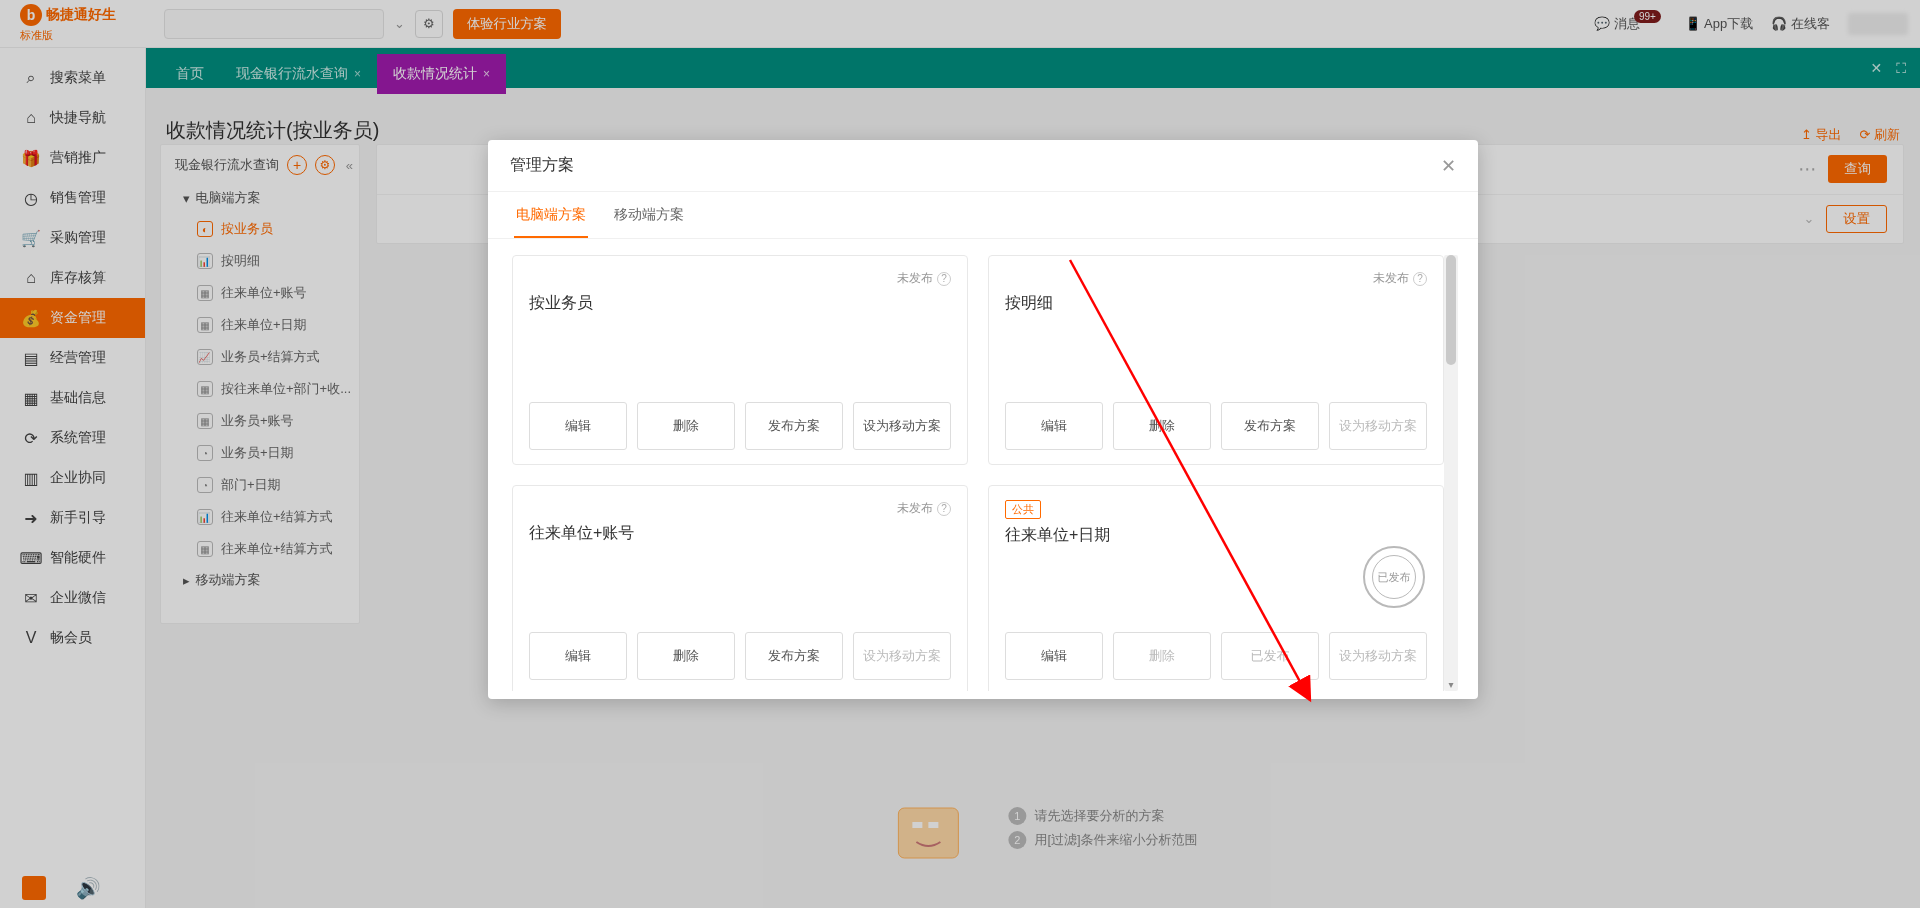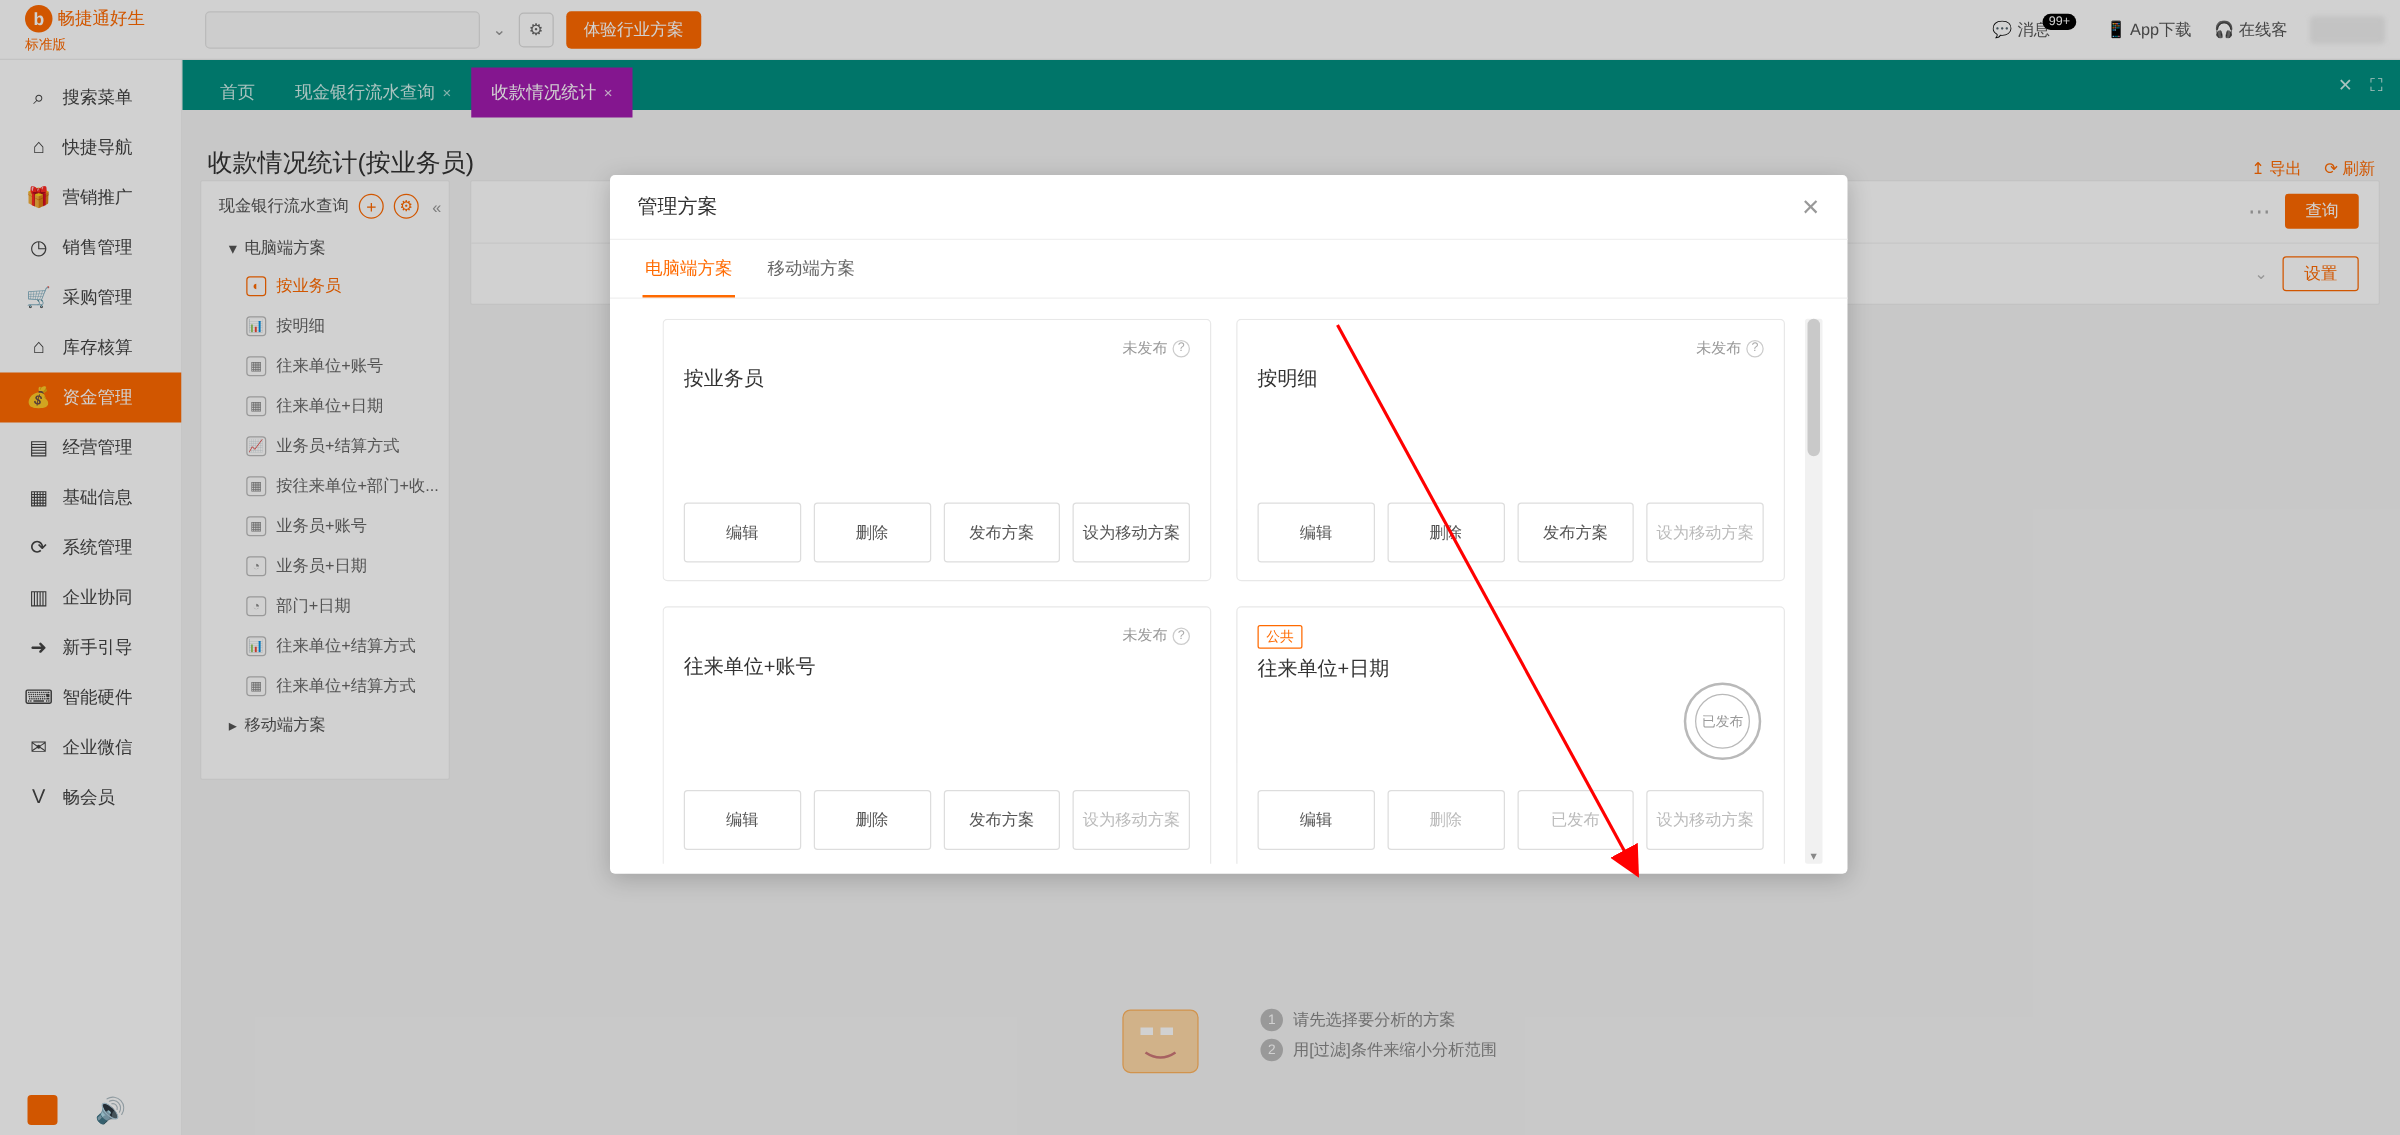--- a/index.html
+++ b/index.html
@@ -1,28 +1,28 @@
 <!DOCTYPE html>
 <html><head>
 <meta charset="utf-8">
 <style>
 *{box-sizing:border-box;margin:0;padding:0;font-family:"Microsoft YaHei",Arial,sans-serif}
 body{background:#f5f5f5;width:1920px;height:908px;overflow:hidden;position:relative;font-size:13px;color:#333}
 .topbar{height:48px;background:#fff;border-bottom:1px solid #eee;display:flex;align-items:center;padding:0 12px}
 .logo{width:130px;display:flex;flex-direction:column;align-items:flex-start;padding-left:8px}
 .logo-main{display:flex;align-items:center;gap:4px}
 .logo-icon{width:22px;height:22px;background:#ff6a00;border-radius:50%;display:flex;align-items:center;justify-content:center;color:#fff;font-weight:bold;font-size:14px}
-.logo-text{color:#ff6a00;font-weight:normal;font-size:14px}
+.logo-text{color:#ff6a00;font-weight:bold;font-size:14px}
 .logo-sub{color:#ff6a00;font-size:11px;margin-top:2px}
 .top-select{width:220px;height:30px;border:1px solid #e5e5e5;border-radius:4px;margin-left:22px;background:#fafafa}
 .caret{color:#999;margin:0 10px}
 .gear{width:28px;height:28px;border:1px solid #ddd;border-radius:4px;display:flex;align-items:center;justify-content:center;color:#666;margin-right:10px;cursor:pointer}
 .btn-orange{background:#ff6a00;color:#fff;border:none;border-radius:4px;height:30px;padding:0 14px;cursor:pointer}
 .top-right{margin-left:auto;display:flex;align-items:center;gap:18px;color:#555;font-size:13px}
-.badge{background:#000000;color:#fff;border-radius:8px;font-size:10px;padding:1px 5px;position:relative;top:-8px;left:-6px}
+.badge{background:#7f1d1d;color:#fff;border-radius:8px;font-size:10px;padding:1px 5px;position:relative;top:-8px;left:-6px}
 .body{display:flex;height:860px}
 .sidebar{width:146px;background:#fff;border-right:1px solid #eee;padding-top:10px;position:relative}
 .side-item{display:flex;align-items:center;height:40px;padding-left:22px;gap:10px;color:#444;cursor:pointer;font-size:14px}
 .side-item.active{background:#ff6a00;color:#fff}
 .side-icon{width:18px;height:18px;display:inline-flex;align-items:center;justify-content:center;color:inherit;font-size:16px}
 .side-bottom{position:absolute;bottom:8px;left:0;width:100%;display:flex;gap:30px;padding-left:22px}
 .side-bottom .sq{width:24px;height:24px;background:#ff6a00;border-radius:3px}
 .side-bottom .spk{width:24px;height:24px;color:#ff6a00;font-size:20px}
 .main{flex:1;background:#f5f5f5;position:relative}
 .tabsbar{height:40px;background:#008f80;display:flex;align-items:center;padding-left:14px;color:#cfeee9;font-size:14px}
@@ -56,21 +56,21 @@
 .hints ol{list-style:none;color:#888;font-size:13px}
 .hints li{display:flex;align-items:center;gap:8px;margin:6px 0}
 .hints .n{width:18px;height:18px;border-radius:50%;background:#bbb;color:#fff;font-size:11px;display:flex;align-items:center;justify-content:center}
 .overlay{position:absolute;inset:0;background:rgba(0,0,0,.18)}
 .modal{position:absolute;left:488px;top:140px;width:990px;background:#fff;border-radius:4px;box-shadow:0 4px 20px rgba(0,0,0,.2);display:flex;flex-direction:column}
 .m-head{height:52px;display:flex;align-items:center;padding:0 22px;font-size:16px;color:#333;border-bottom:1px solid #f0f0f0}
 .m-head .close{margin-left:auto;color:#999;cursor:pointer;font-size:18px}
 .m-tabs{display:flex;gap:24px;padding:14px 26px 0 26px;border-bottom:1px solid #f0f0f0}
 .m-tab{padding:0 2px 12px 2px;color:#666;cursor:pointer;font-size:14px}
 .m-tab.active{color:#ff6a00;border-bottom:2px solid #ff6a00}
-.m-body{padding:16px 20px 8px 42px;display:flex;gap:16px;height:460px;position:relative}
+.m-body{padding:16px 20px 8px 24px;display:flex;height:460px;position:relative}
 .cards-wrap{flex:1;display:grid;grid-template-columns:1fr 1fr;gap:20px;overflow:hidden}
 .card{border:1px solid #e8e8e8;border-radius:4px;padding:14px 16px 14px 16px;display:flex;flex-direction:column;height:210px;position:relative}
 .card-top{display:flex;align-items:center;justify-content:flex-end;color:#999;font-size:12px;gap:4px}
 .card-title{font-size:16px;color:#333;margin-top:6px}
 .card-actions{margin-top:auto;display:flex;gap:10px}
 .cbtn{flex:1;height:48px;border:1px solid #ddd;background:#fff;border-radius:3px;color:#555;cursor:pointer;font-size:13px}
 .cbtn.disabled{color:#bbb;cursor:default}
 .tag-pub{border:1px solid #ff6a00;color:#ff6a00;font-size:11px;padding:1px 6px;border-radius:2px;margin-right:auto}
 .stamp{position:absolute;right:18px;top:60px;width:62px;height:62px;border:2px solid #b9b9b9;border-radius:50%;display:flex;align-items:center;justify-content:center}
 .stamp-inner{width:44px;height:44px;border:1.5px solid #b9b9b9;border-radius:50%;display:flex;align-items:center;justify-content:center;color:#9a9a9a;font-size:11px}

